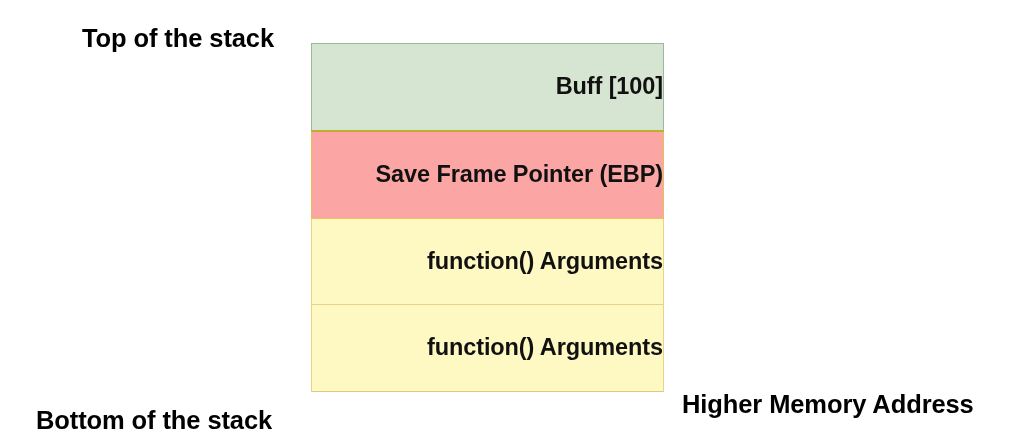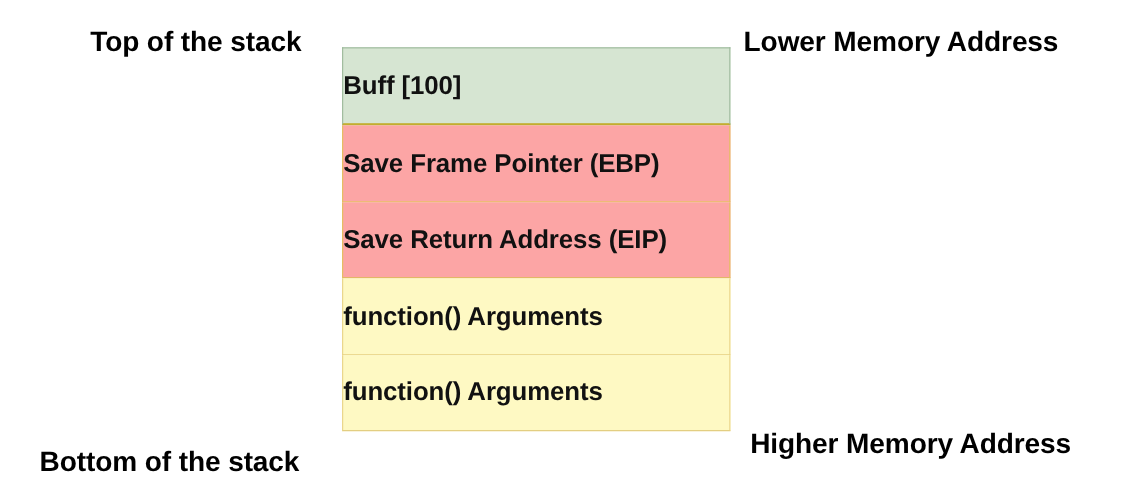--- a/index.html
+++ b/index.html
@@ -62,21 +62,21 @@
     height: 349px;
     display: flex;
     flex-direction: column;
     box-sizing: border-box;
   }
 
   .stack-row {
     flex: 1 1 0;
     display: flex;
     align-items: center;
-    justify-content: flex-start;
+    justify-content: flex-end;
     box-sizing: border-box;
     position: relative;
   }
 
   .stack-row-label {
     font-family: "Liberation Sans", sans-serif;
     font-weight: bold;
     font-size: 23.5px;
     line-height: 1;
     color: #111111;
@@ -114,35 +114,31 @@
     border-bottom: 1px solid #e0c97c;
   }
 </style>
 </head>
 <body>
 
 <div id="diagram-root">
 
   <div class="corner-label" id="label-top-of-stack">Top of the stack</div>
 
-  <div class="corner-label" id="label-lower-memory">Lower Memory Address</div>
 
   <div id="stack-table">
 
     <div class="stack-row row-buffer">
       <span class="stack-row-label">Buff [100]</span>
     </div>
 
     <div class="stack-row row-saved">
       <span class="stack-row-label">Save Frame Pointer (EBP)</span>
     </div>
 
-    <div class="stack-row row-saved row-saved-last">
-      <span class="stack-row-label">Save Return Address (EIP)</span>
-    </div>
 
     <div class="stack-row row-args">
       <span class="stack-row-label">function() Arguments</span>
     </div>
 
     <div class="stack-row row-args row-args-last">
       <span class="stack-row-label">function() Arguments</span>
     </div>
 
   </div>

